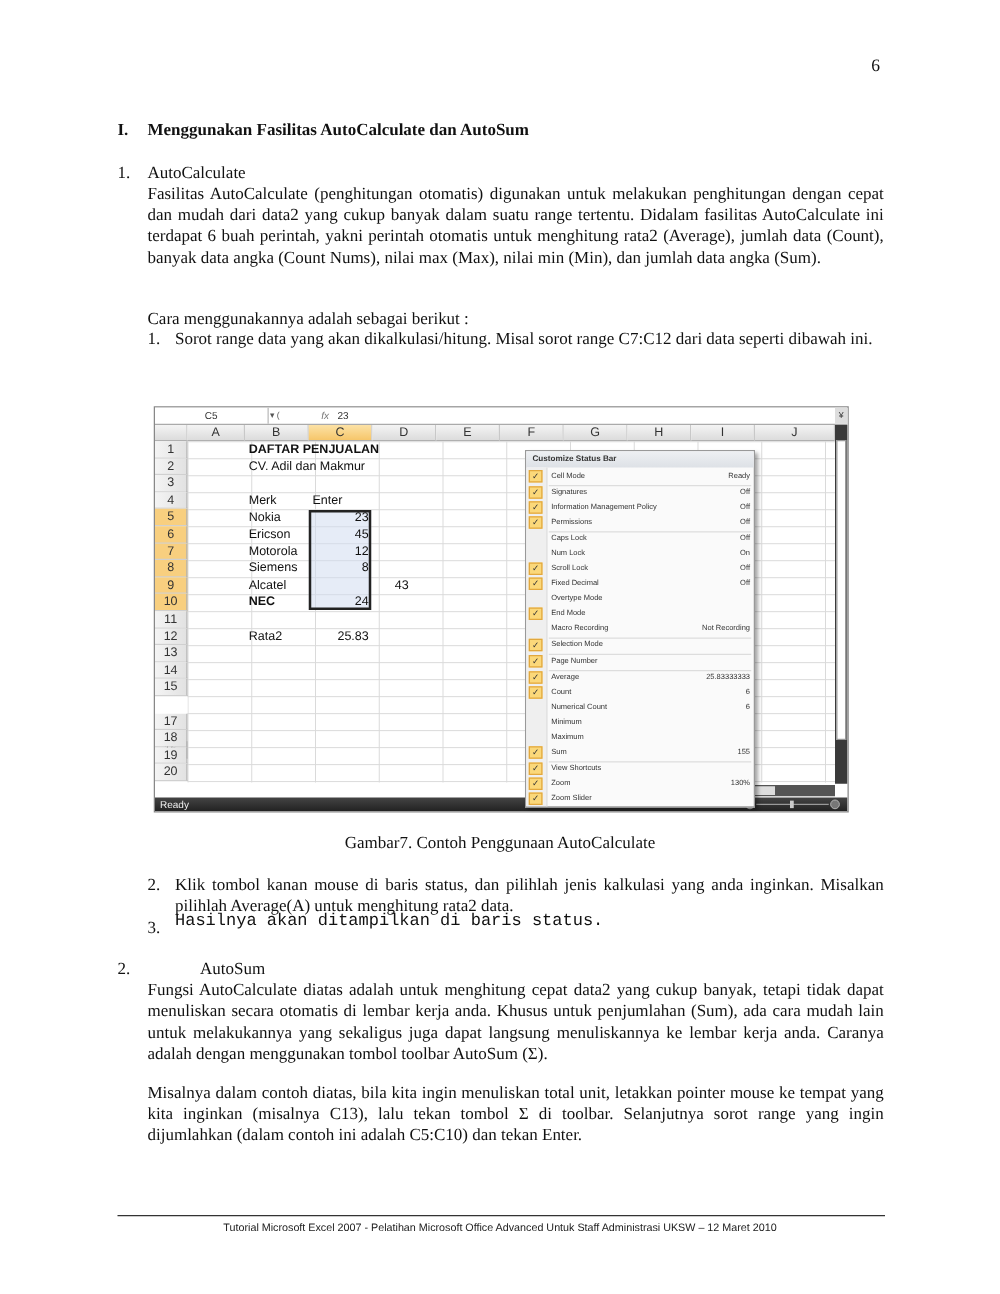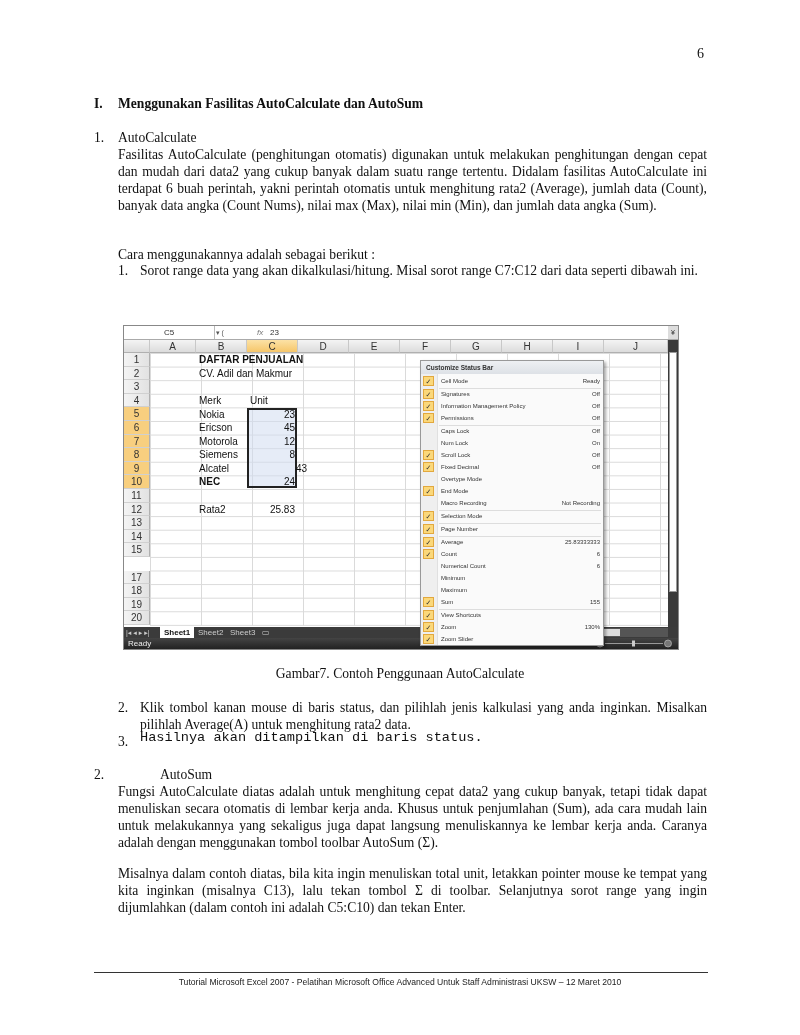--- a/index.html
+++ b/index.html
@@ -116,47 +116,40 @@
   <div class="rowhdr" style="top:244.6px;height:13.6px;line-height:13.6px;">17</div>
   <div class="rowhdr" style="top:258.2px;height:13.6px;line-height:13.6px;">18</div>
   <div class="rowhdr" style="top:271.8px;height:13.6px;line-height:13.6px;">19</div>
   <div class="rowhdr" style="top:285.4px;height:13.6px;line-height:13.6px;">20</div>
 
   <div class="selrange"></div>
 
   <div class="cell b" style="left:75px;top:27px;">DAFTAR PENJUALAN</div>
   <div class="cell" style="left:75px;top:41px;">CV. Adil dan Makmur</div>
   <div class="cell" style="left:75px;top:68px;">Merk</div>
-  <div class="cell" style="left:126px;top:68px;">Unit</div>
+  <div class="cell" style="left:126px;top:68px;">Enter</div>
   <div class="cell" style="left:75px;top:82px;">Nokia</div>
   <div class="cell r" style="left:123px;width:48px;top:82px;">23</div>
   <div class="cell" style="left:75px;top:95px;">Ericson</div>
   <div class="cell r" style="left:123px;width:48px;top:95px;">45</div>
   <div class="cell" style="left:75px;top:109px;">Motorola</div>
   <div class="cell r" style="left:123px;width:48px;top:109px;">12</div>
   <div class="cell" style="left:75px;top:122px;">Siemens</div>
   <div class="cell r" style="left:123px;width:48px;top:122px;">8</div>
   <div class="cell" style="left:75px;top:136px;">Alcatel</div>
-  <div class="cell r" style="left:123px;width:60px;top:136px;">43</div>
+  <div class="cell r" style="left:123px;width:60px;top:136px;padding-left:20px;">43</div>
   <div class="cell" style="left:75px;top:149px;font-weight:bold;">NEC</div>
   <div class="cell r" style="left:123px;width:48px;top:149px;">24</div>
   <div class="cell" style="left:75px;top:177px;">Rata2</div>
   <div class="cell r" style="left:123px;width:48px;top:177px;">25.83</div>
 
   <div class="vscroll">
       <div class="thumb"></div>
     </div>
 
-  <div class="tabs">
-    <span class="nav">|◂ ◂ ▸ ▸|</span>
-    <span class="tab active" style="left:36px;">Sheet1</span>
-    <span class="tab" style="left:70px;">Sheet2</span>
-    <span class="tab" style="left:102px;">Sheet3</span>
-    <span class="tab" style="left:134px;">▭</span>
-  </div>
   <div class="hscroll">
       <div class="thumb"></div>
     </div>
 
   <div class="status">
     <span class="ready">Ready</span>
     <svg class="zm" viewBox="0 0 76 9">
       <circle cx="4" cy="4.5" r="3.5" fill="#777" stroke="#bbb" stroke-width="0.7"></circle>
       <line x1="9" y1="4.5" x2="67" y2="4.5" stroke="#999" stroke-width="1"></line>
       <rect x="36" y="1.5" width="3" height="6" fill="#ccc"></rect>

